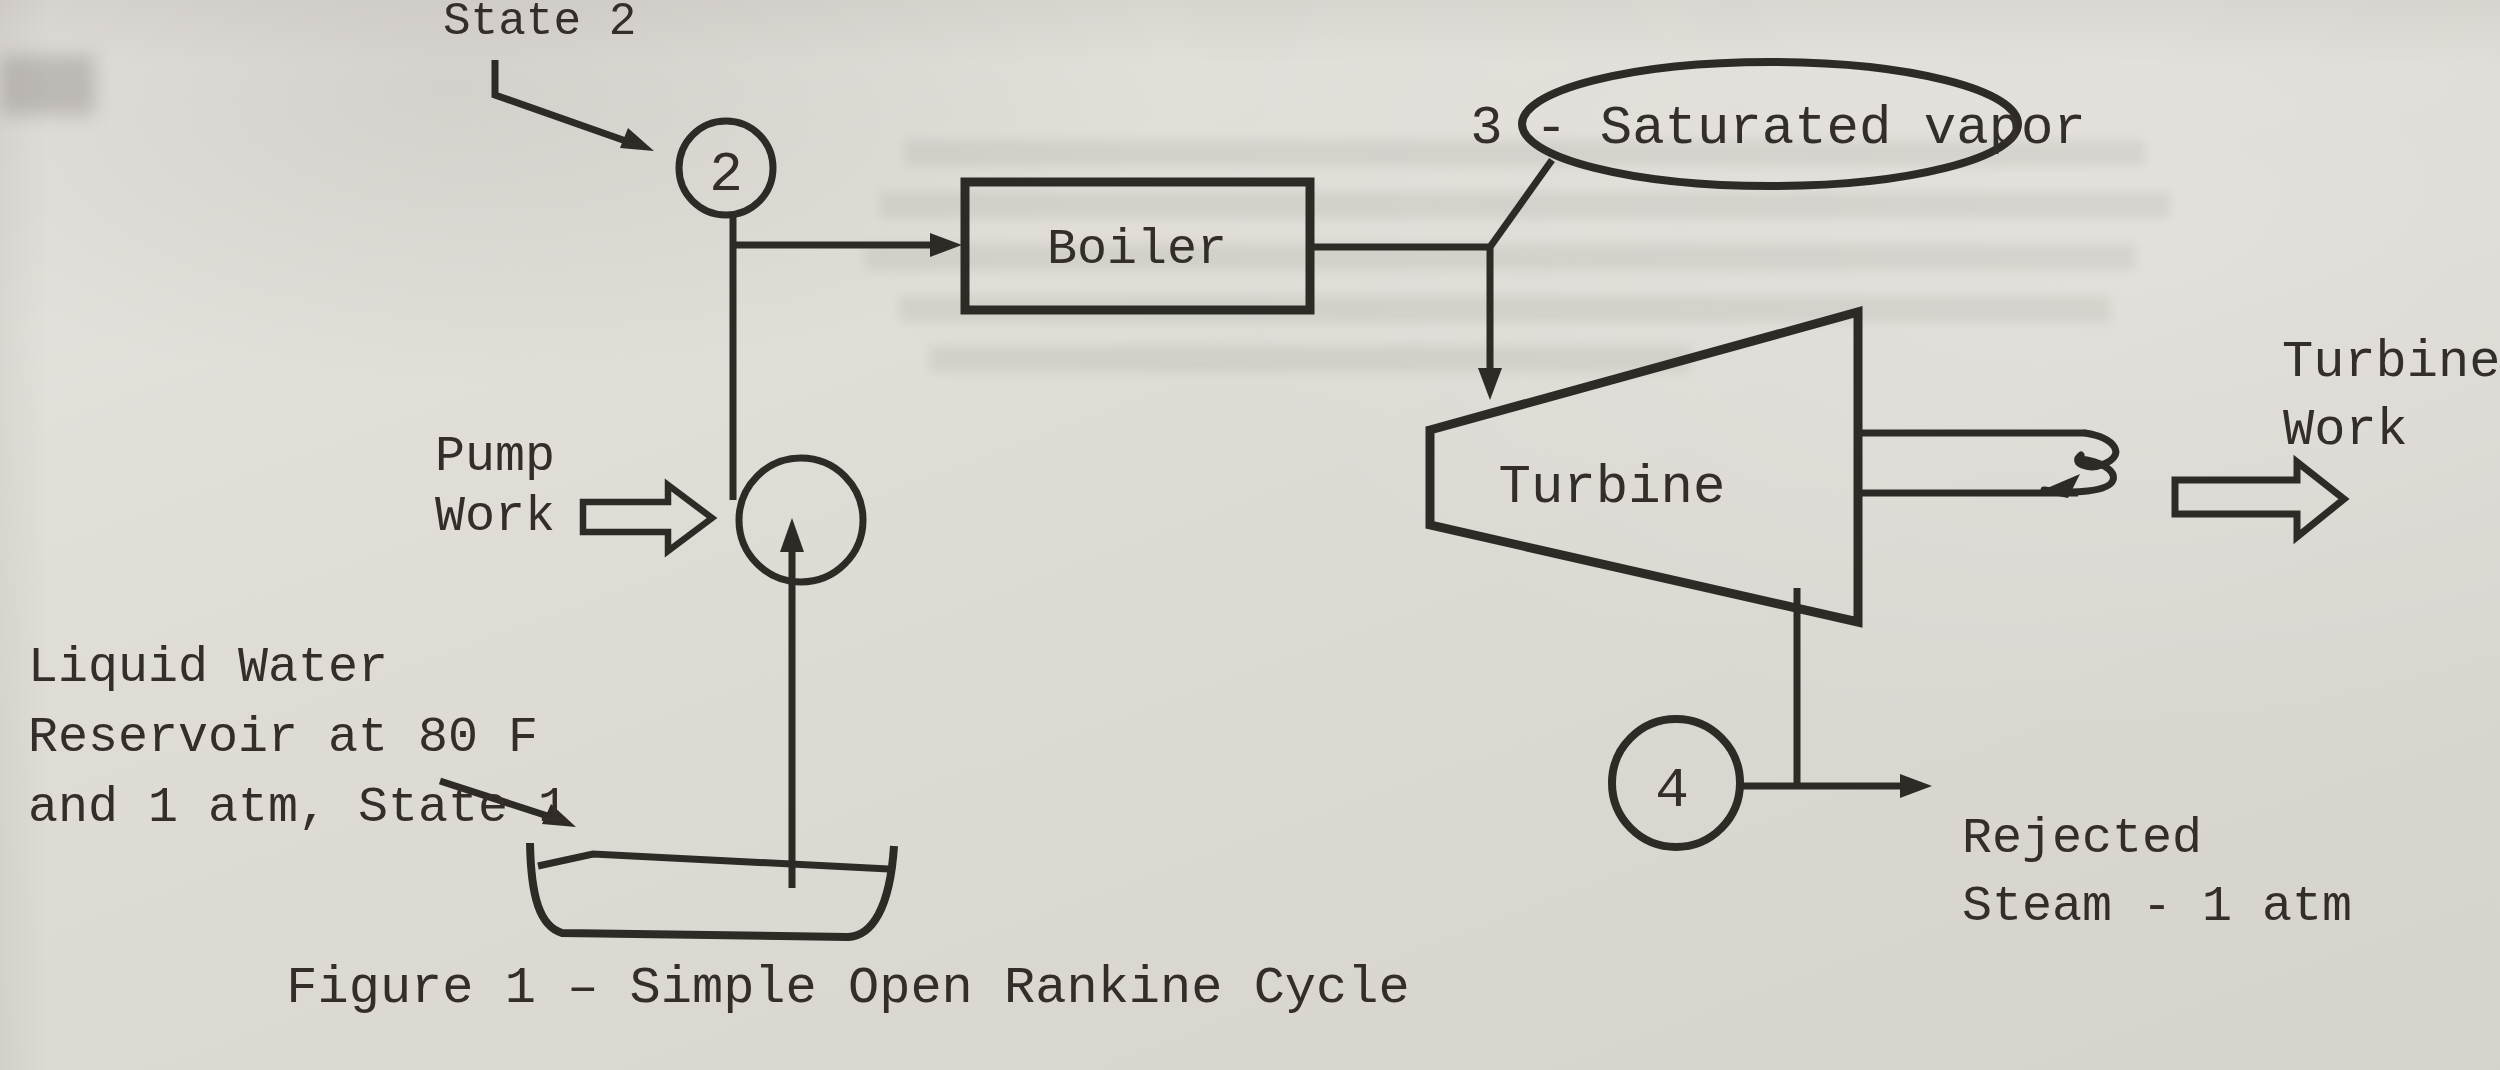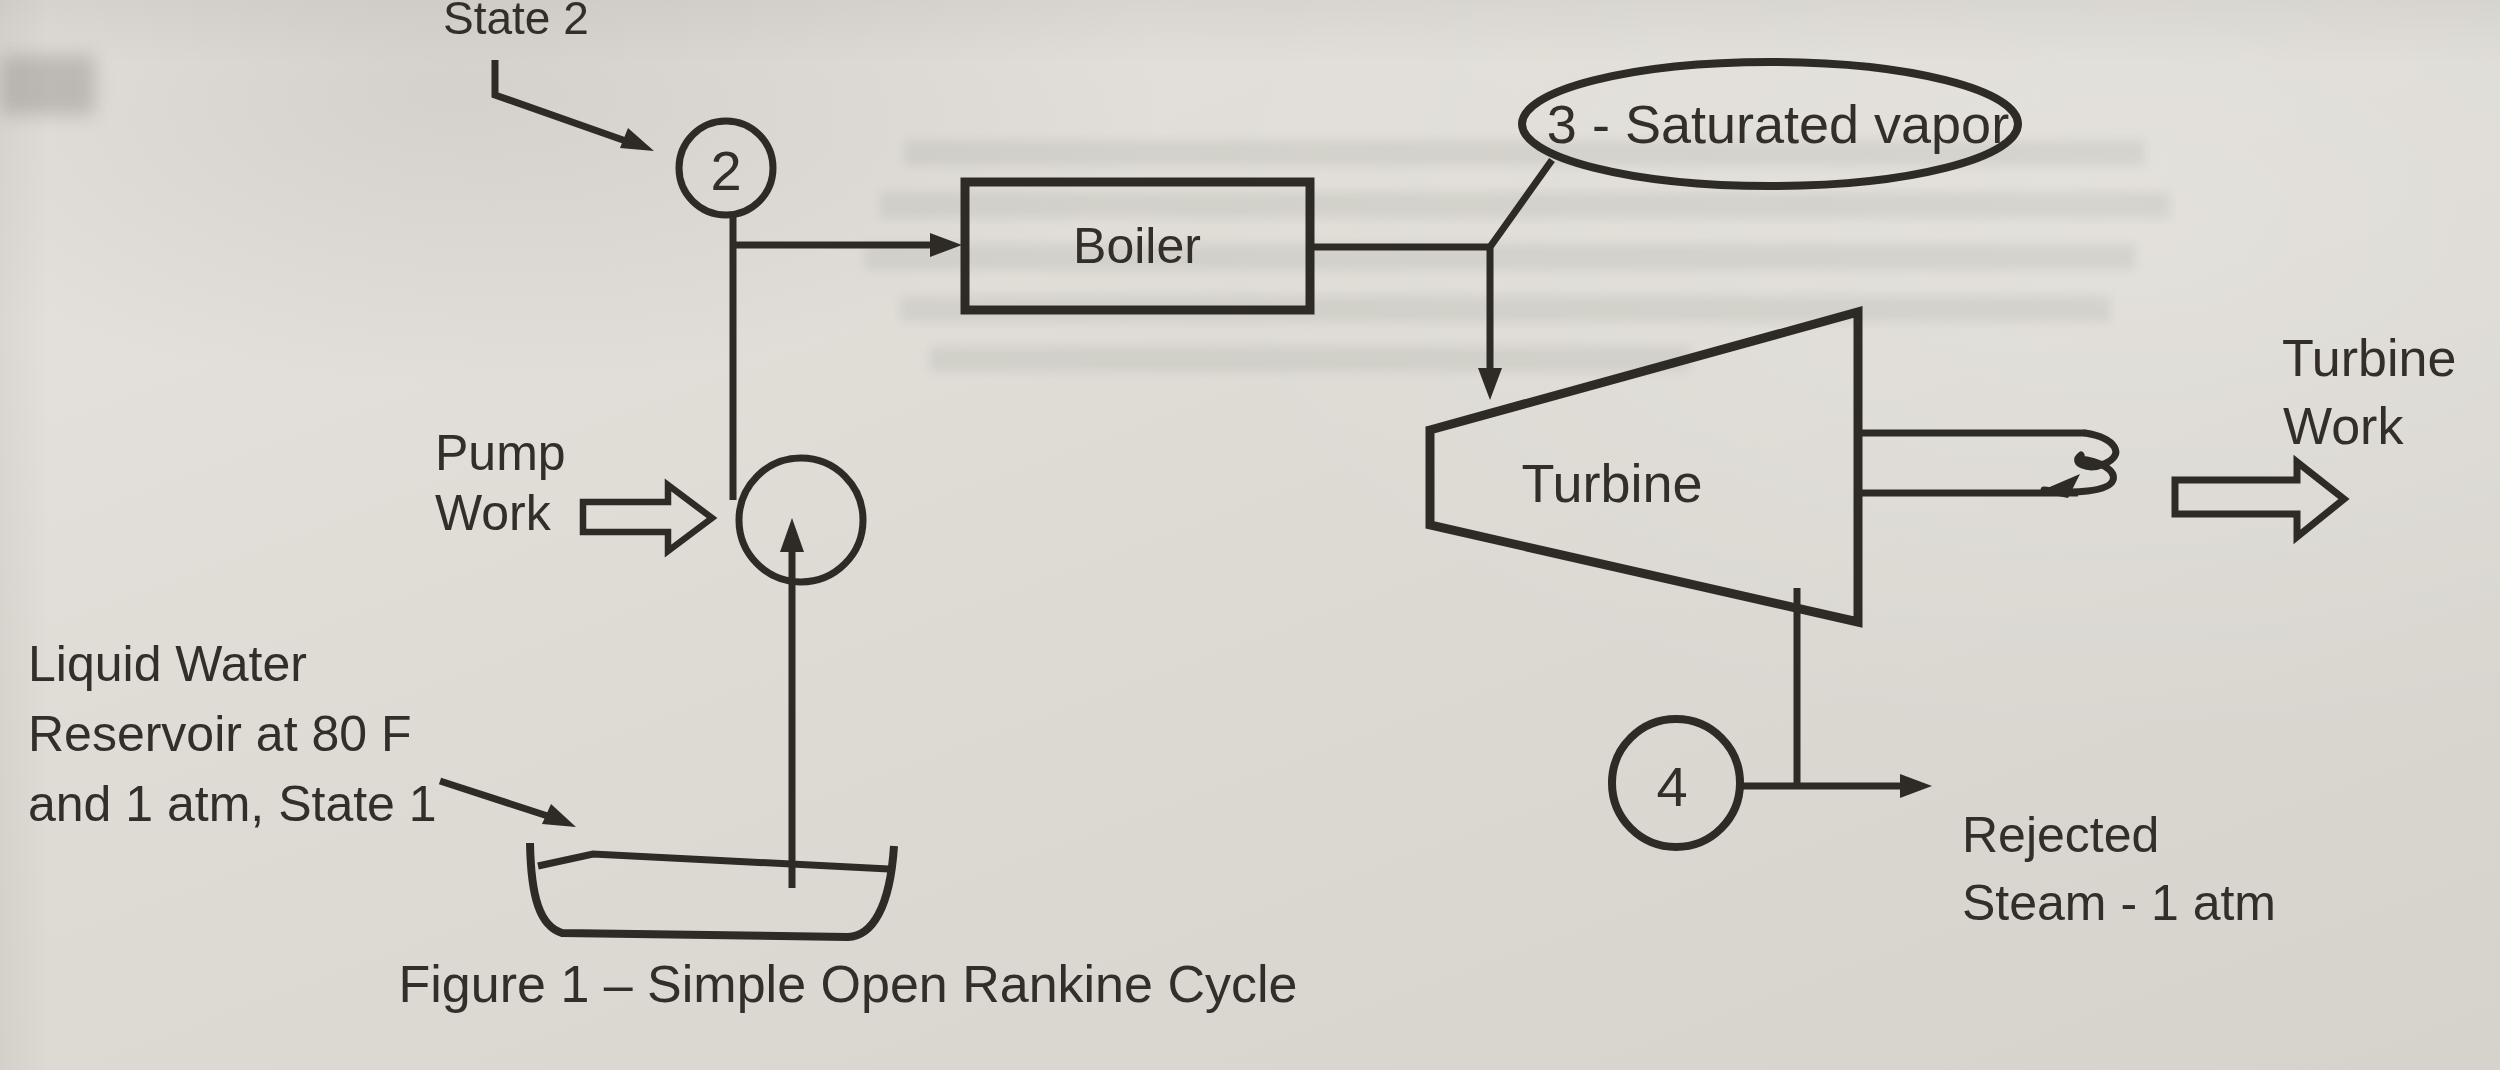--- a/index.html
+++ b/index.html
@@ -1,18 +1,18 @@
 <!DOCTYPE html>
 <html><head>
 <meta charset="utf-8">
 <style>
   html,body{margin:0;padding:0;background:#b8b4ae;}
   #page{position:relative;width:2500px;height:1070px;overflow:hidden;
         background:linear-gradient(160deg,#e7e4df 0%,#dedbd5 45%,#d6d3cd 100%);
-        font-family:Liberation Sans, sans-serif;}
+        font-family:Liberation Mono, monospace;}
   
   #page::before{content:"";position:absolute;inset:0;
         background:
           radial-gradient(1200px 500px at 18% 8%,rgba(70,64,58,0.10),rgba(0,0,0,0) 60%),
           radial-gradient(1600px 900px at 85% 20%,rgba(255,255,255,0.18),rgba(0,0,0,0) 60%),
           linear-gradient(to bottom,rgba(90,84,78,0.08),rgba(0,0,0,0) 6%),
           linear-gradient(to right,rgba(90,84,78,0.07),rgba(0,0,0,0) 2%);
         pointer-events:none;}
   .ghost{position:absolute;background:rgba(118,120,104,0.12);filter:blur(5px);
          border-radius:4px;pointer-events:none;}

